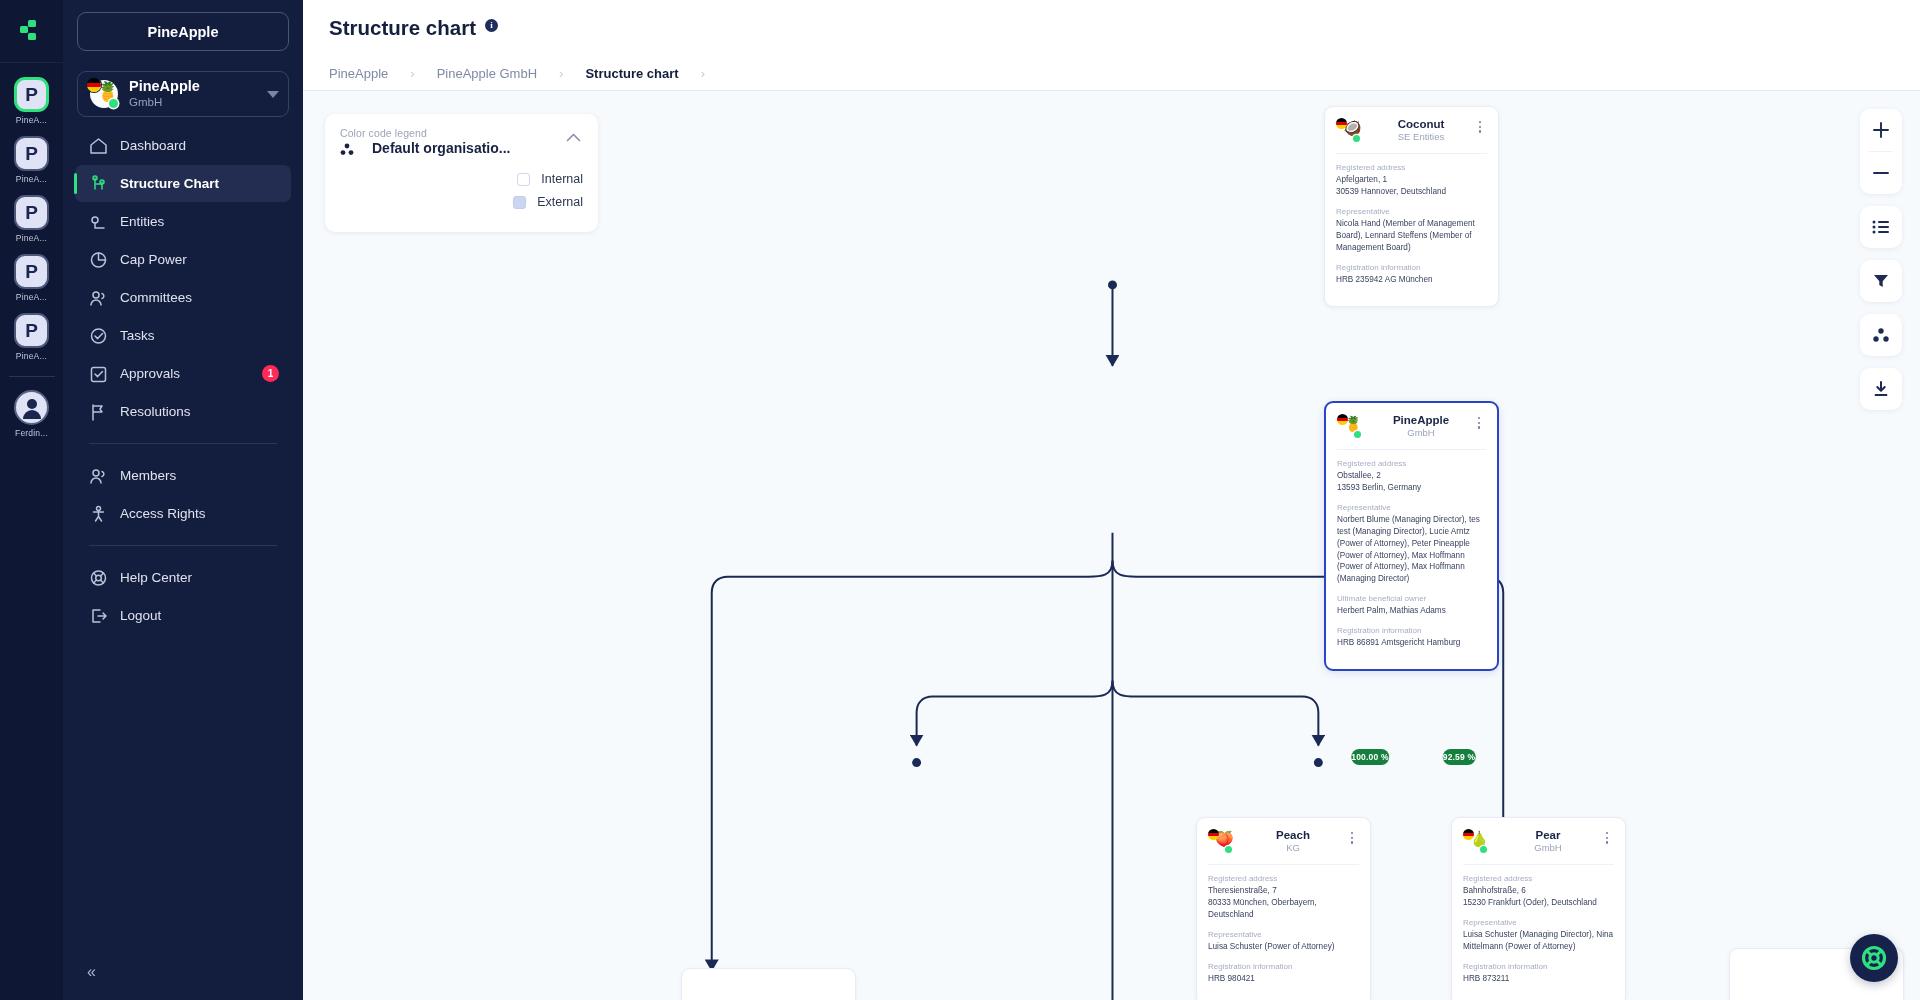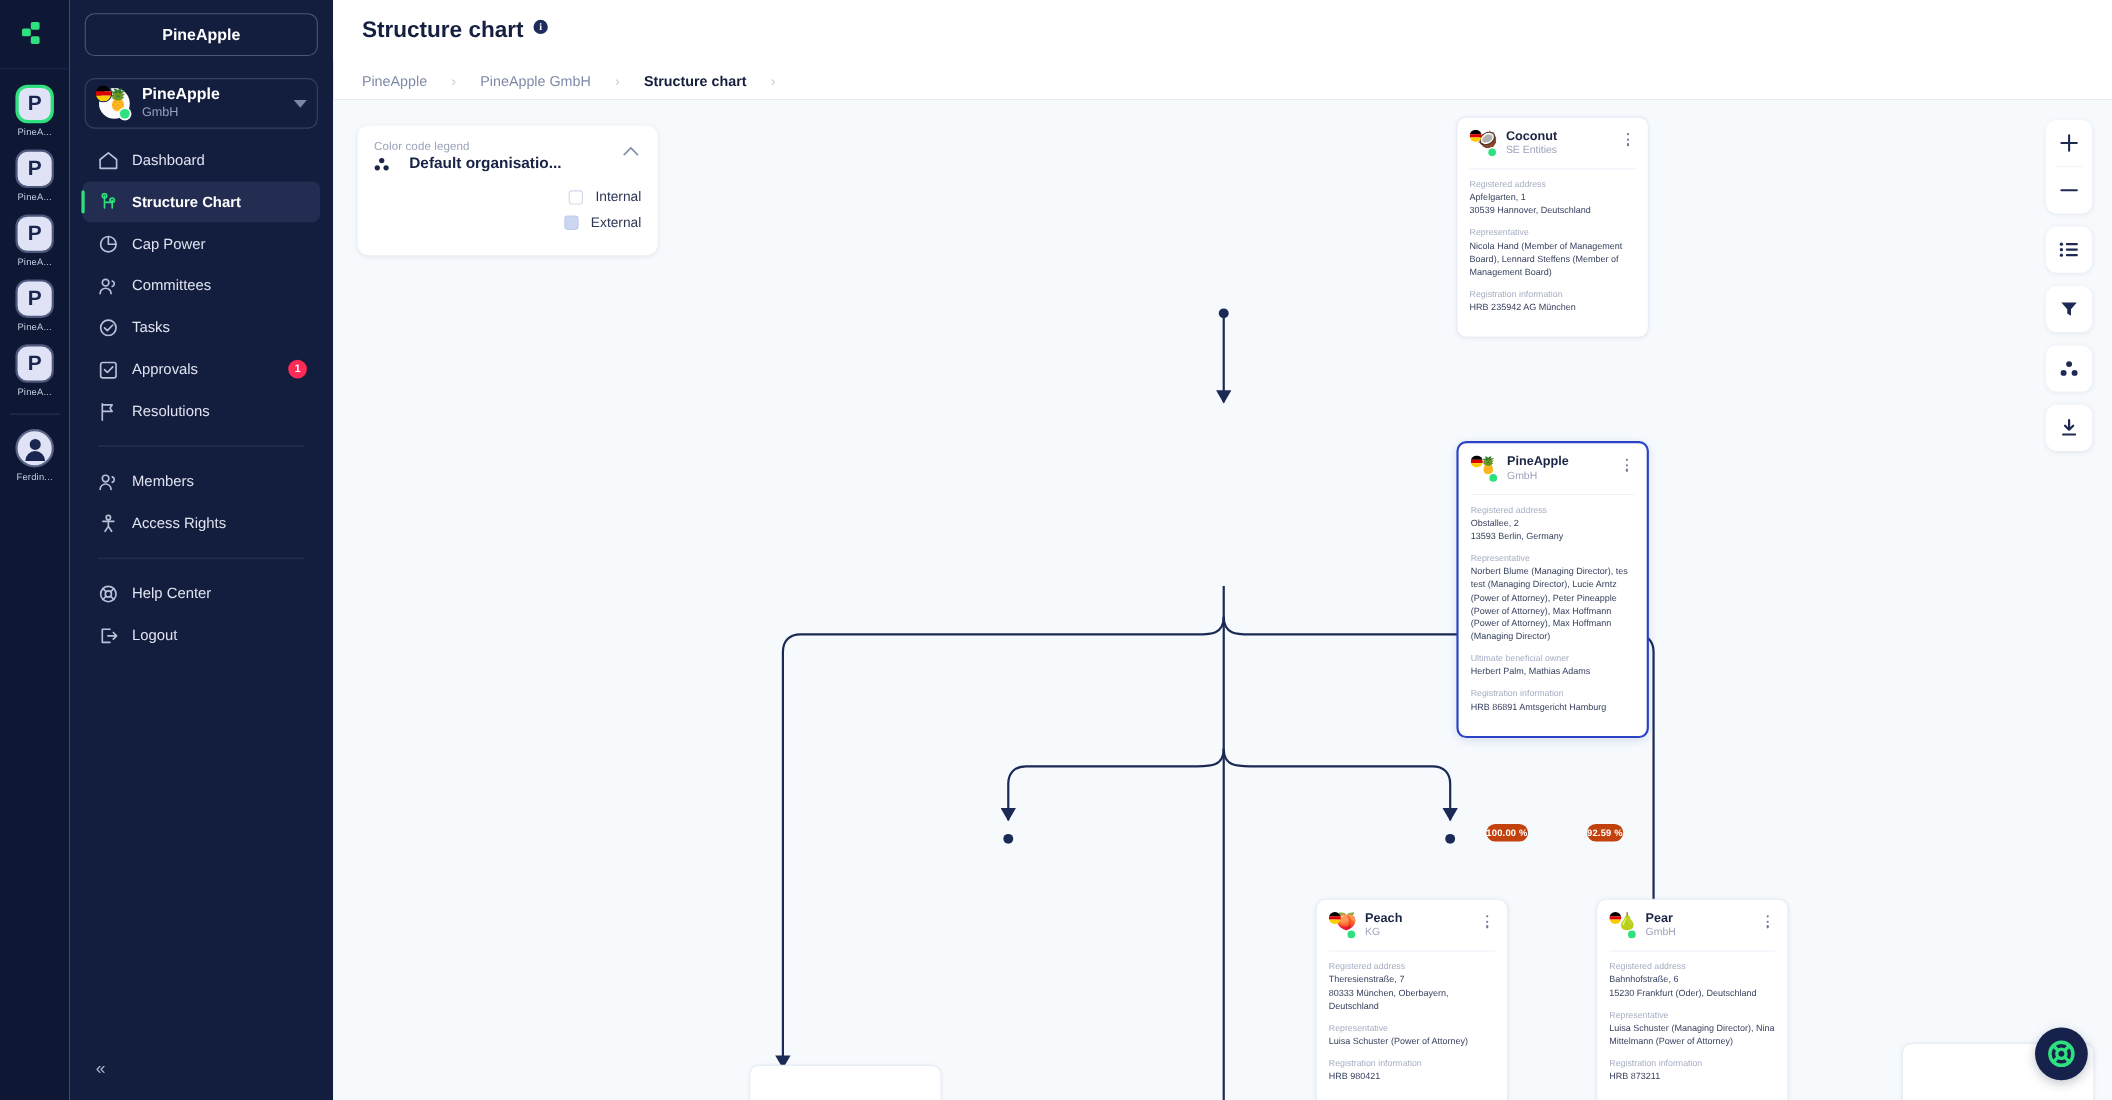--- a/index.html
+++ b/index.html
@@ -159,35 +159,35 @@
     padding: 10px 11px 12px; z-index: 10;
   }
   .card.selected { border: 2px solid #2b44c6; box-shadow: 0 2px 9px rgba(30,55,160,.14); }
   .card-head { display:flex; align-items:flex-start; }
   .card-logo { width:24px; height:24px; position:relative; flex:0 0 24px; margin-top:1px; }
   .card-logo .flag { position:absolute; left:0; top:0; width:11px; height:11px; border-radius:50%; overflow:hidden; z-index:3; }
   .card-logo .flag i { display:block; height:33.33%; }
   .card-logo .f1{background:#000}.card-logo .f2{background:#d00}.card-logo .f3{background:#fc0}
   .card-logo .emoji { position:absolute; left:7px; top:2px; font-size:15px; line-height:1; z-index:2; }
   .card-logo .dot { position:absolute; right:0; bottom:0; width:7px; height:7px; border-radius:50%; background:#2fe07f; z-index:4; box-shadow:0 0 0 1.3px #fff; }
-  .card-names { margin-left: 9px; flex:1; min-width:0; }
+  .card-names { margin-left: 9px; flex:1; min-width:0;text-align:center; }
   .card-name { font-size:11.5px; font-weight:700; color:#1a2445; line-height:1.25; }
   .card-sub { font-size:9.5px; color:#9aa3ba; line-height:1.3; }
   .kebab { width:14px; display:flex; flex-direction:column; align-items:center; gap:2.2px; cursor:pointer; padding-top:4px; }
   .kebab i { width:2.4px; height:2.4px; border-radius:50%; background:#6f7a96; display:block; }
   .card-rule { height:1px; background:#edf1f8; margin: 9px 0 8px; }
   .fld { margin-bottom: 8px; }
   .fld-label { font-size: 8px; color:#a6aec3; line-height:1.4; margin-bottom:1px; }
   .fld-value { font-size: 8.2px; color:#39435f; line-height:1.45; }
 
   
   .edges { position:absolute; inset:0; z-index:5; }
   .pct {
     position:absolute; transform: translate(-50%,-50%);
-    background:#c2410c; color:#fff; font-size:8.5px; font-weight:700;
+    background:#15803d; color:#fff; font-size:8.5px; font-weight:700;
     padding: 3px 0; border-radius: 9px; white-space:nowrap; z-index: 8;
     letter-spacing:.2px;
   }
   .ghost-card {
     position:absolute; width:175px; height: 60px; background:#fff;
     border:1px solid #e7ecf5; border-radius: 9px 9px 0 0; z-index:9;
     box-shadow: 0 1px 4px rgba(22,38,82,.06);
   }
   .help-fab {
     position:absolute; right: 22px; bottom: 18px; width: 48px; height:48px;
@@ -280,20 +280,29 @@
                 <path d="M6 3v11M6 3a2 2 0 100 0M13 7v7M13 7a2 2 0 100 0M6 9h7"></path>
                 <circle cx="6" cy="3" r="2"></circle>
                 <circle cx="13" cy="7" r="2"></circle>
               </svg>
             </span>
             <span class="nav-label">Structure Chart</span>
           </div>
           <div class="nav-item">
             <span class="nav-ico">
               <svg width="19" height="18" viewBox="0 0 19 18" stroke-linecap="round" stroke-linejoin="round">
+                <circle cx="6" cy="7" r="3"></circle>
+                <path d="M6 10v5h9"></path>
+              </svg>
+            </span>
+            <span class="nav-label">Entities</span>
+          </div>
+          <div class="nav-item">
+            <span class="nav-ico">
+              <svg width="19" height="18" viewBox="0 0 19 18" stroke-linecap="round" stroke-linejoin="round">
                 <circle cx="9.5" cy="9" r="7"></circle>
                 <path d="M9.5 2v7h7"></path>
               </svg>
             </span>
             <span class="nav-label">Cap Power</span>
           </div>
           <div class="nav-item">
             <span class="nav-ico">
               <svg width="19" height="18" viewBox="0 0 19 18" stroke-linecap="round" stroke-linejoin="round">
                 <circle cx="7" cy="6" r="3"></circle>

